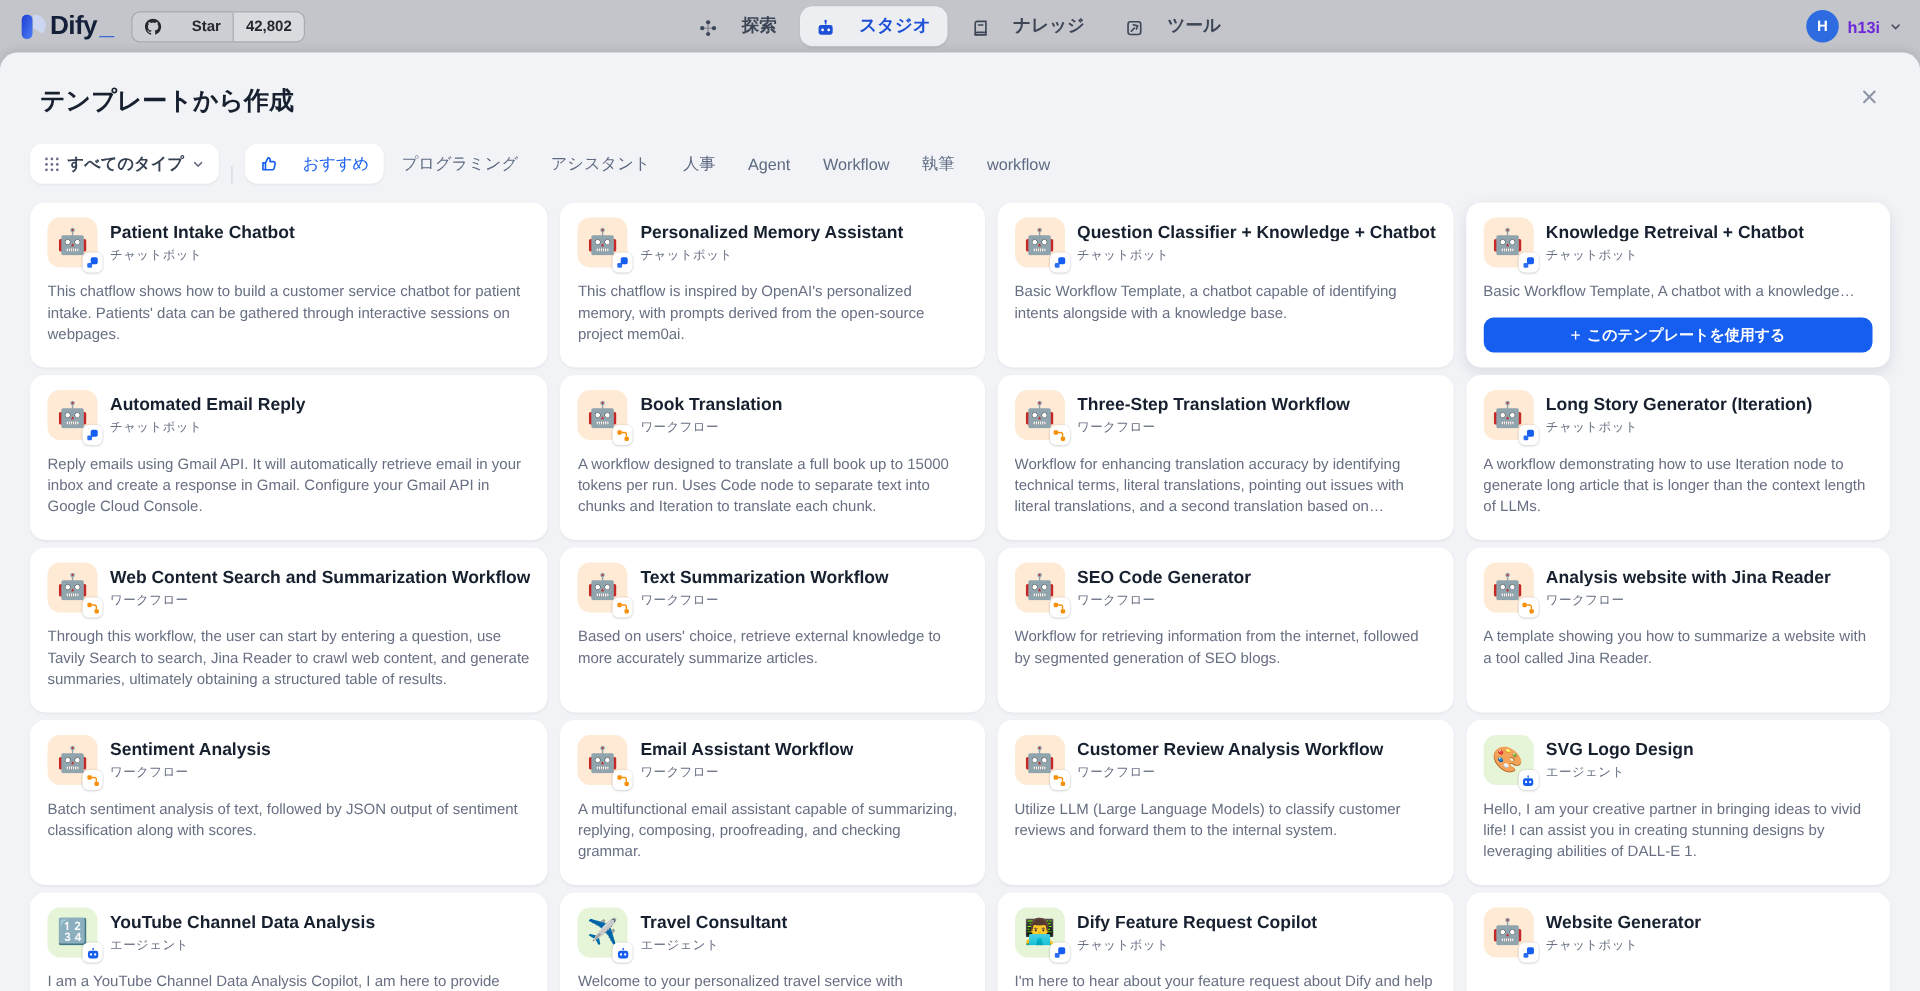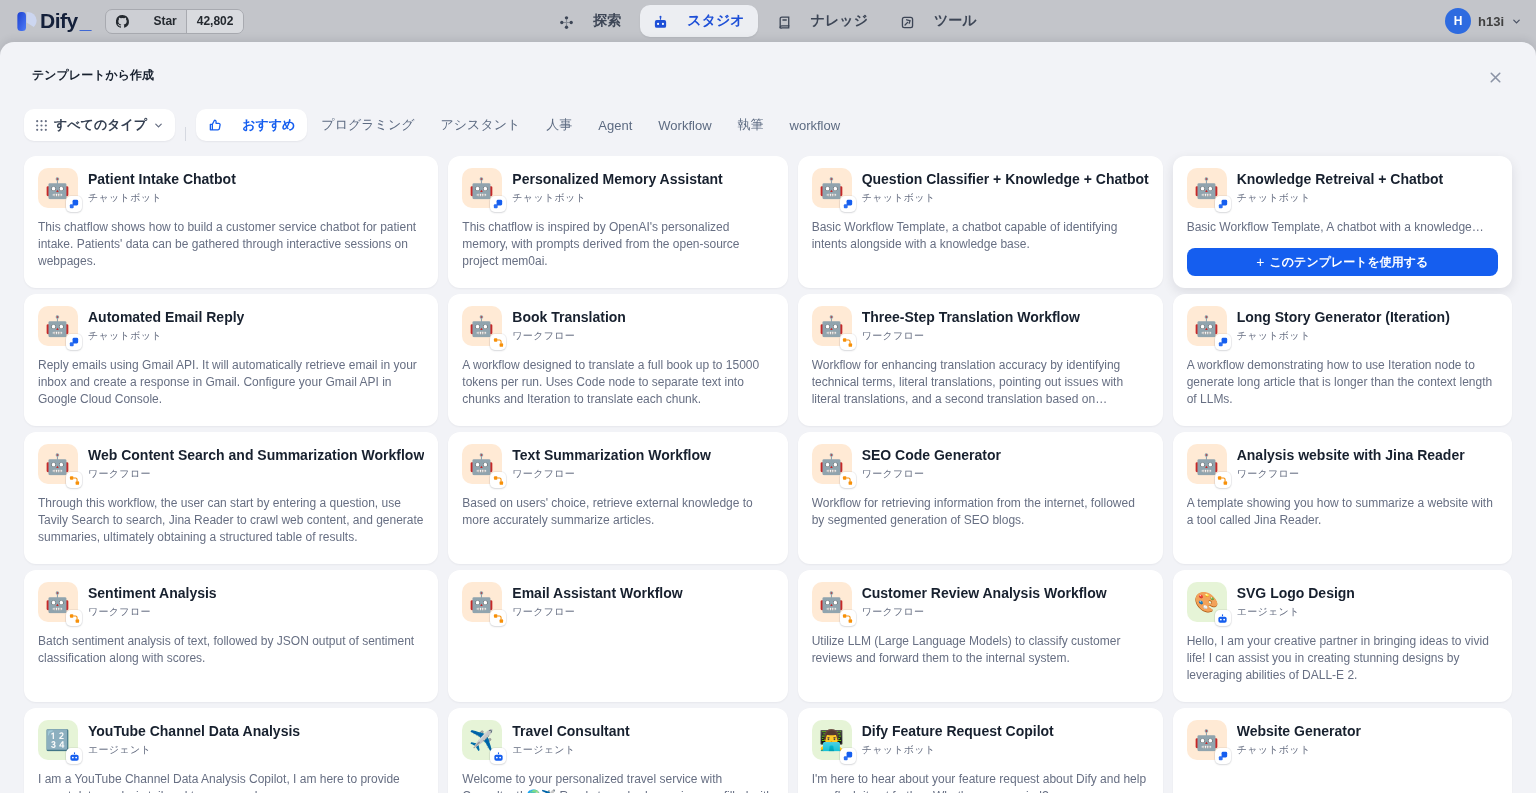--- a/index.html
+++ b/index.html
@@ -17,36 +17,36 @@
   .logo-underscore { color:#1d4fd7; font-weight:800; font-size:21px; margin-left:1px; }
 
   .star-pill { display:flex; align-items:stretch; border:1px solid #a8aab0; border-radius:7px; overflow:hidden; font-size:12px; color:#24292f; background:#cdcfd4; }
   .star-left { display:flex; align-items:center; gap:23px; padding:4px 9px; font-weight:700; }
   .star-count { display:flex; align-items:center; padding:4px 10px; font-weight:700; background:#d9dbdf; border-left:1px solid #a8aab0; }
 
   .nav-item { display:flex; align-items:flex-end; gap:19px; padding:7px 13px; border-radius:10px; font-size:14px; font-weight:600; color:#3d4656; cursor:pointer; }
   .nav-item.active { background:#eceef2; color:#1d4fd7; box-shadow:0 1px 2px rgba(16,24,40,.08); }
 
   .avatar { width:26px; height:26px; border-radius:50%; background:#2e6be0; color:#fff; font-size:12px; font-weight:700; display:flex; align-items:center; justify-content:center; }
-  .user-name { font-size:13px; font-weight:600; color:#404040; }
+  .user-name { font-size:13px; font-weight:600; color:#6d28d9; }
 
   
   .modal { position:absolute; top:42px; left:0; width:1536px; height:751px; background:#f2f3f7; border-radius:14px 14px 0 0; overflow:hidden; box-shadow:0 -2px 8px rgba(16,24,40,.10); }
   .modal-head { display:flex; justify-content:space-between; align-items:flex-start; padding:25px 30px 0 32px; }
-  .modal-title { font-size:12px; font-weight:700; color:#17202e; }
+  .modal-title { font-size:20px; font-weight:700; color:#17202e; }
   .close-btn { cursor:pointer; padding:2px; line-height:0; }
 
   
   .filters { display:flex; align-items:flex-end; margin:21px 24px 0; }
   .type-pill { display:flex; align-items:center; gap:6px; background:#fff; border-radius:10px; padding:7px 11px; font-size:13px; font-weight:600; color:#354052; box-shadow:0 1px 2px rgba(16,24,40,.06); cursor:pointer; }
   .type-pill .chev { color:#676f83; line-height:0; }
   .v-divider { width:1px; height:14px; background:#d5d8e0; margin:0 10px; }
   .tabs { display:flex; align-items:center; gap:2px; }
   .tab { display:flex; align-items:center; gap:5px; padding:7px 12px; border-radius:10px; font-size:13px; font-weight:500; color:#5d6b82; cursor:pointer; white-space:nowrap; }
-  .tab.active { background:#fff; color:#155eef; font-weight:700; box-shadow:0 1px 2px rgba(16,24,40,.06);gap:20px; }
+  .tab.active { background:#fff; color:#155eef; font-weight:400; box-shadow:0 1px 2px rgba(16,24,40,.06);gap:20px; }
 
   
   .grid { display:grid; grid-template-columns:repeat(4, 1fr); column-gap:10px; row-gap:6px; margin:15px 24px 0; }
   .card { background:#fff; border-radius:12px; height:132px; padding:12px 14px 12px 14px; display:flex; flex-direction:column; box-shadow:0 1px 2px rgba(16,24,40,.05); cursor:pointer; position:relative; }
   .card.hovered { box-shadow:0 4px 12px rgba(16,24,40,.10); }
   .card-head { display:flex; gap:10px; align-items:flex-start; }
   .icon-wrap { position:relative; width:40px; height:40px; flex:none; }
   .app-icon { width:40px; height:40px; border-radius:10px; display:flex; align-items:center; justify-content:center; font-size:20px; line-height:1; }
   .badge { position:absolute; right:-4px; bottom:-4px; width:16px; height:16px; background:#fff; border-radius:5px; display:flex; align-items:center; justify-content:center; box-shadow:0 0 0 1px rgba(16,24,40,.05), 0 1px 2px rgba(16,24,40,.12); }
   .card-meta { padding-top:3px; min-width:0; }
@@ -459,20 +459,21 @@
                 <rect x="7.2" y="6.9" width="3.8" height="3.8" rx="1" fill="#f79009"></rect>
                 <path d="M4.8 3.3h2.4a1.6 1.6 0 0 1 1.6 1.6v2" fill="none" stroke="#f79009" stroke-width="1.2"></path>
               </svg>
             </div>
           </div>
           <div class="card-meta">
             <div class="card-title">Email Assistant Workflow</div>
             <div class="card-type">ワークフロー</div>
           </div>
         </div>
+        <div class="card-desc">A multifunctional email assistant capable of summarizing, replying, composing, proofreading, and checking grammar.</div>
       </div>
       <div class="card">
         <div class="card-head">
           <div class="icon-wrap">
             <div class="app-icon" style="background: rgb(255, 234, 213);">🤖</div>
             <div class="badge">
               <svg width="11" height="11" viewBox="0 0 12 12">
                 <rect x="1" y="1.4" width="3.8" height="3.8" rx="1" fill="#f79009"></rect>
                 <rect x="7.2" y="6.9" width="3.8" height="3.8" rx="1" fill="#f79009"></rect>
                 <path d="M4.8 3.3h2.4a1.6 1.6 0 0 1 1.6 1.6v2" fill="none" stroke="#f79009" stroke-width="1.2"></path>
@@ -497,21 +498,21 @@
                 <circle cx="4.2" cy="7.2" r="1" fill="#fff"></circle>
                 <circle cx="7.8" cy="7.2" r="1" fill="#fff"></circle>
               </svg>
             </div>
           </div>
           <div class="card-meta">
             <div class="card-title">SVG Logo Design</div>
             <div class="card-type">エージェント</div>
           </div>
         </div>
-        <div class="card-desc">Hello, I am your creative partner in bringing ideas to vivid life! I can assist you in creating stunning designs by leveraging abilities of DALL-E 2.</div>
+        <div class="card-desc">Hello, I am your creative partner in bringing ideas to vivid life! I can assist you in creating stunning designs by leveraging abilities of DALL-E 1.</div>
       </div>
       <div class="card">
         <div class="card-head">
           <div class="icon-wrap">
             <div class="app-icon" style="background: rgb(230, 244, 215);">🔢</div>
             <div class="badge">
               <svg width="11" height="11" viewBox="0 0 12 12" fill="#155eef">
                 <rect x="1.5" y="4" width="9" height="6.6" rx="2"></rect>
                 <rect x="5.4" y="1.4" width="1.2" height="2.2" rx=".6"></rect>
                 <circle cx="4.2" cy="7.2" r="1" fill="#fff"></circle>

